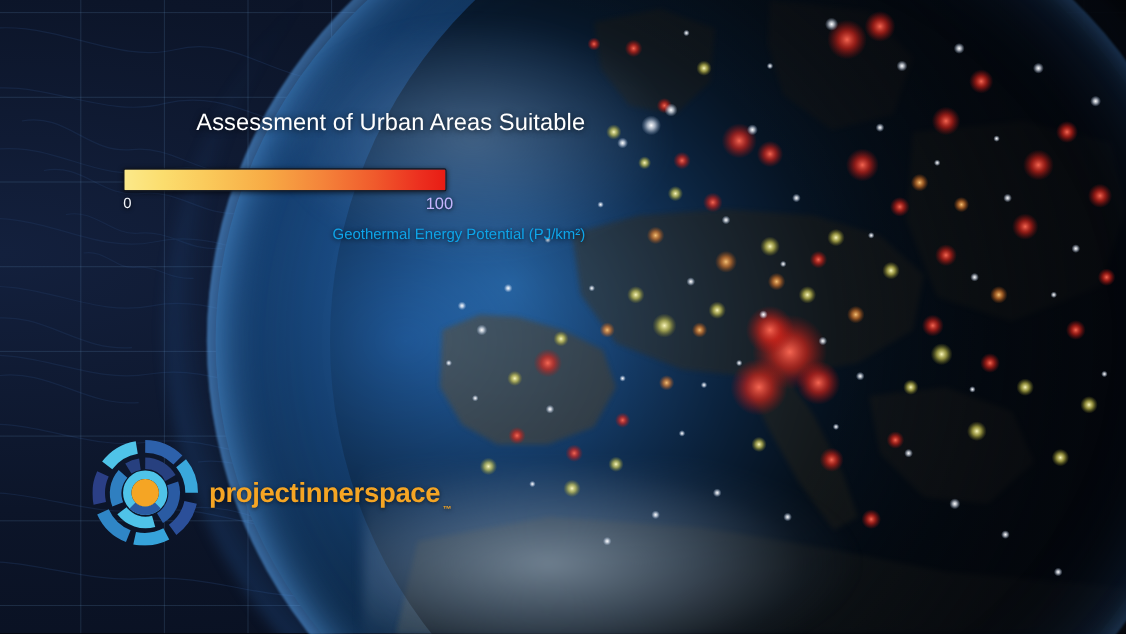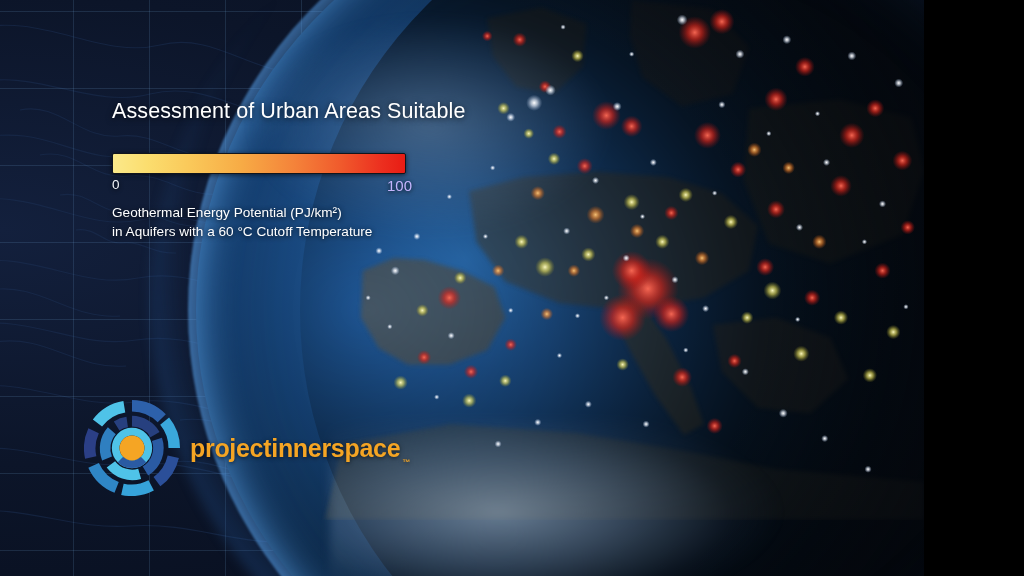--- a/index.html
+++ b/index.html
@@ -1,20 +1,20 @@
 <!DOCTYPE html>
 <html><head>
 <meta charset="utf-8">
 <style>
   html,body{margin:0;padding:0;background:#000;}
   body{width:1024px;height:576px;overflow:hidden;
        font-family:"Liberation Sans","DejaVu Sans",sans-serif;}
 
-  #stage{position:relative;width:924px;height:576px;overflow:hidden;
-         background:#0a1226;}
+  #stage{position:relative;width:1024px;height:576px;overflow:hidden;
+         background:#0a1226;text-align:right;}
 
   
   .panel-bg{position:absolute;inset:0;
     background:
       radial-gradient(120% 90% at 0% 40%, #13203d 0%, #0c1529 45%, #070d1c 100%);
   }
   .contours{position:absolute;left:-20px;top:-10px;width:560px;height:600px;
             opacity:.55;}
   .grid-lines{position:absolute;inset:0;
     background-image:
@@ -69,21 +69,21 @@
   .colorbar-row{margin-top:29px;}
   .colorbar{width:292px;height:19px;border:1.5px solid #11151c;border-radius:2px;
     background:linear-gradient(to right,#fbe98a 0%,#fbdd6e 12%,#fac95a 26%,#f7ab45 44%,#f4833a 62%,#f05a2c 78%,#ec2f1f 92%,#e81c14 100%);
     box-shadow:0 1px 5px rgba(0,0,0,.6);}
   .scale-row{position:relative;width:296px;height:18px;margin-top:3px;}
   .scale-min{position:absolute;left:0;top:0;color:#f2f5fa;font-size:13.5px;
     text-shadow:0 1px 4px rgba(0,0,0,.85);}
   .scale-max{position:absolute;right:-4px;top:0;color:#c4b5fd;font-size:15px;
     text-shadow:0 1px 4px rgba(0,0,0,.85);}
 
-  .caption{margin-top:9px;color:#ffffff;font-size:13.6px;line-height:18.5px;
+  .caption{margin-top:9px;color:#0ea5e9;font-size:13.6px;line-height:18.5px;
     text-shadow:0 1px 5px rgba(0,0,0,.85);}
 
   
   .logo{position:absolute;left:84px;top:400px;display:flex;align-items:center;gap:10px;}
   .logo-mark{width:96px;height:96px;flex:0 0 96px;}
   .logo-text{display:flex;flex-direction:row;line-height:.98;
     color:#f5a524;font-size:25px;font-weight:700;letter-spacing:-.3px;
     text-shadow:0 1px 4px rgba(0,0,0,.6);position:relative;}
   .logo-text span{display:block;}
   .tm{position:absolute;right:-10px;top:23px;font-size:8px;font-weight:700;}
@@ -321,21 +321,20 @@
     </div>
 
     <div class="colorbar-row">
       <div class="colorbar"></div>
       <div class="scale-row">
         <span class="scale-min">0</span>
         <span class="scale-max">100</span>
       </div>
       <div class="caption">
         <div>Geothermal Energy Potential (PJ/km²)</div>
-        <div>in Aquifers with a 60 °C Cutoff Temperature</div>
       </div>
     </div>
   </div>
 
   <div class="logo">
     <svg class="logo-mark" viewBox="0 0 100 100">
       <g transform="translate(50,50)">
 
         <g fill="none" stroke-linecap="butt">
           <path d="M0,-44 A44,44 0 0 1 31,-31" stroke="#2d61ab" stroke-width="12"></path>

